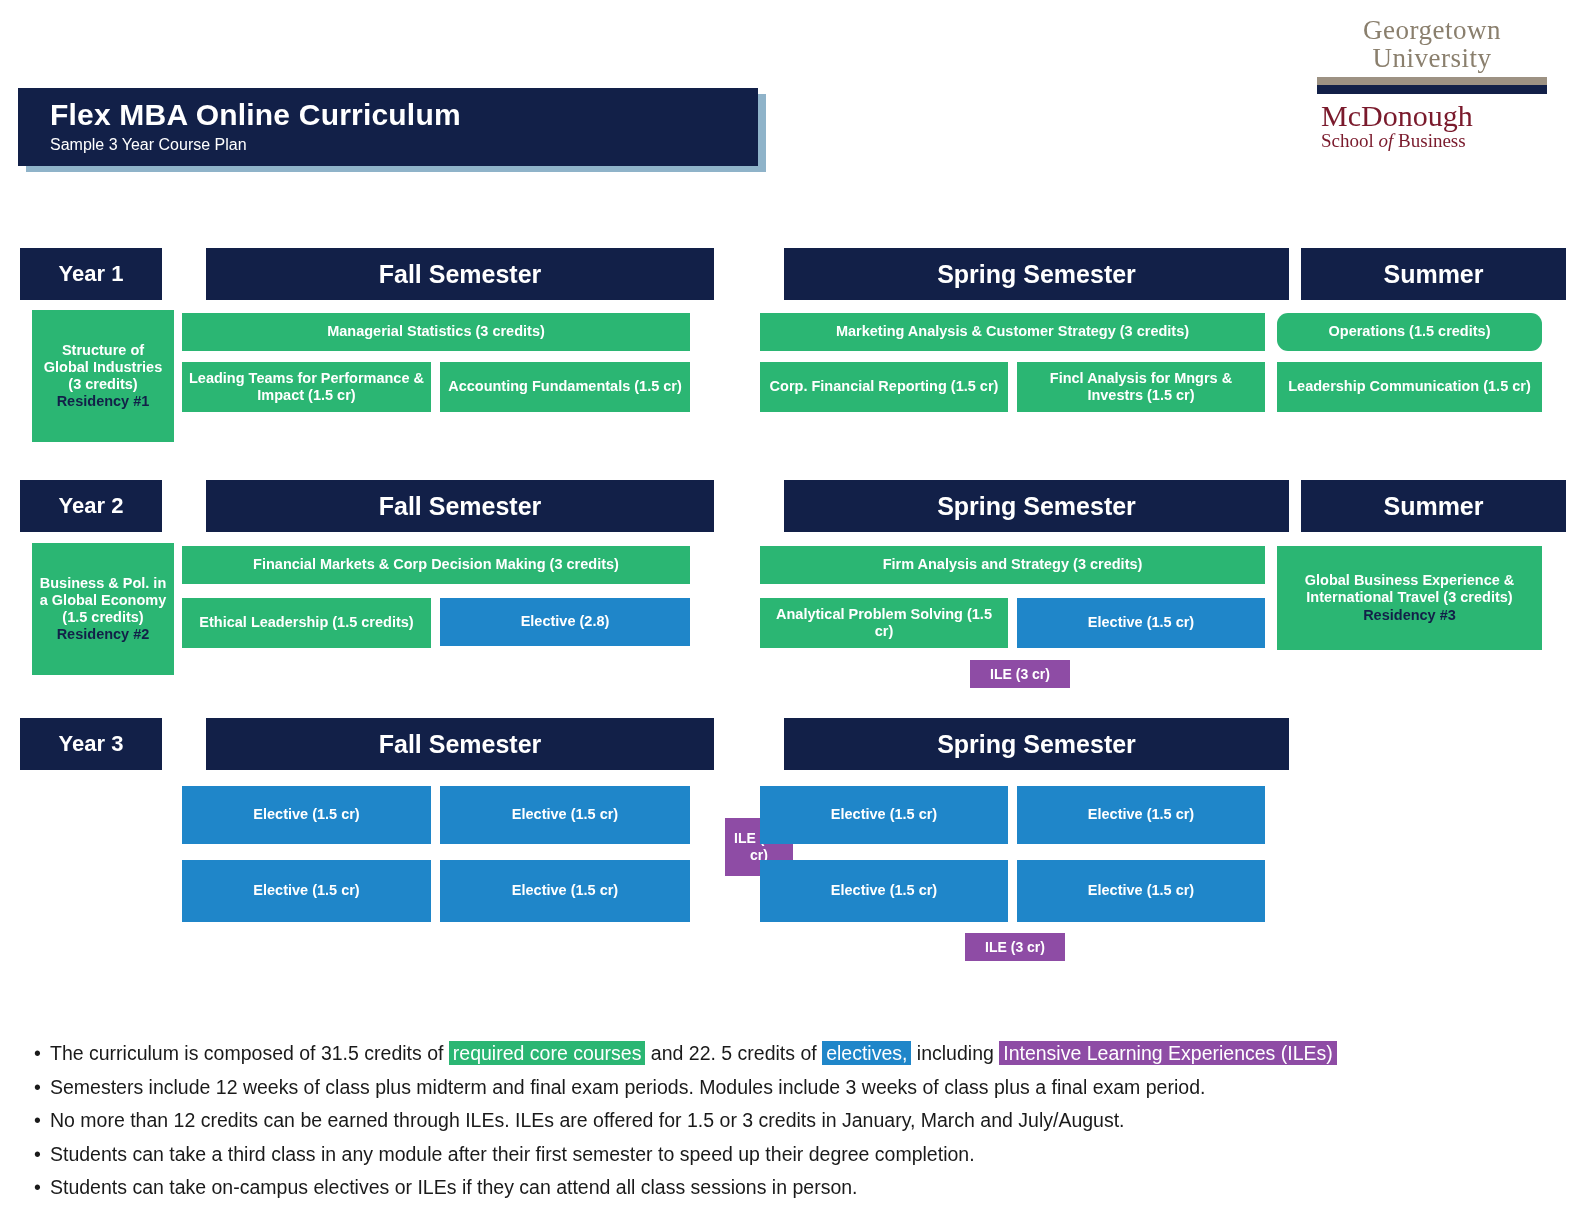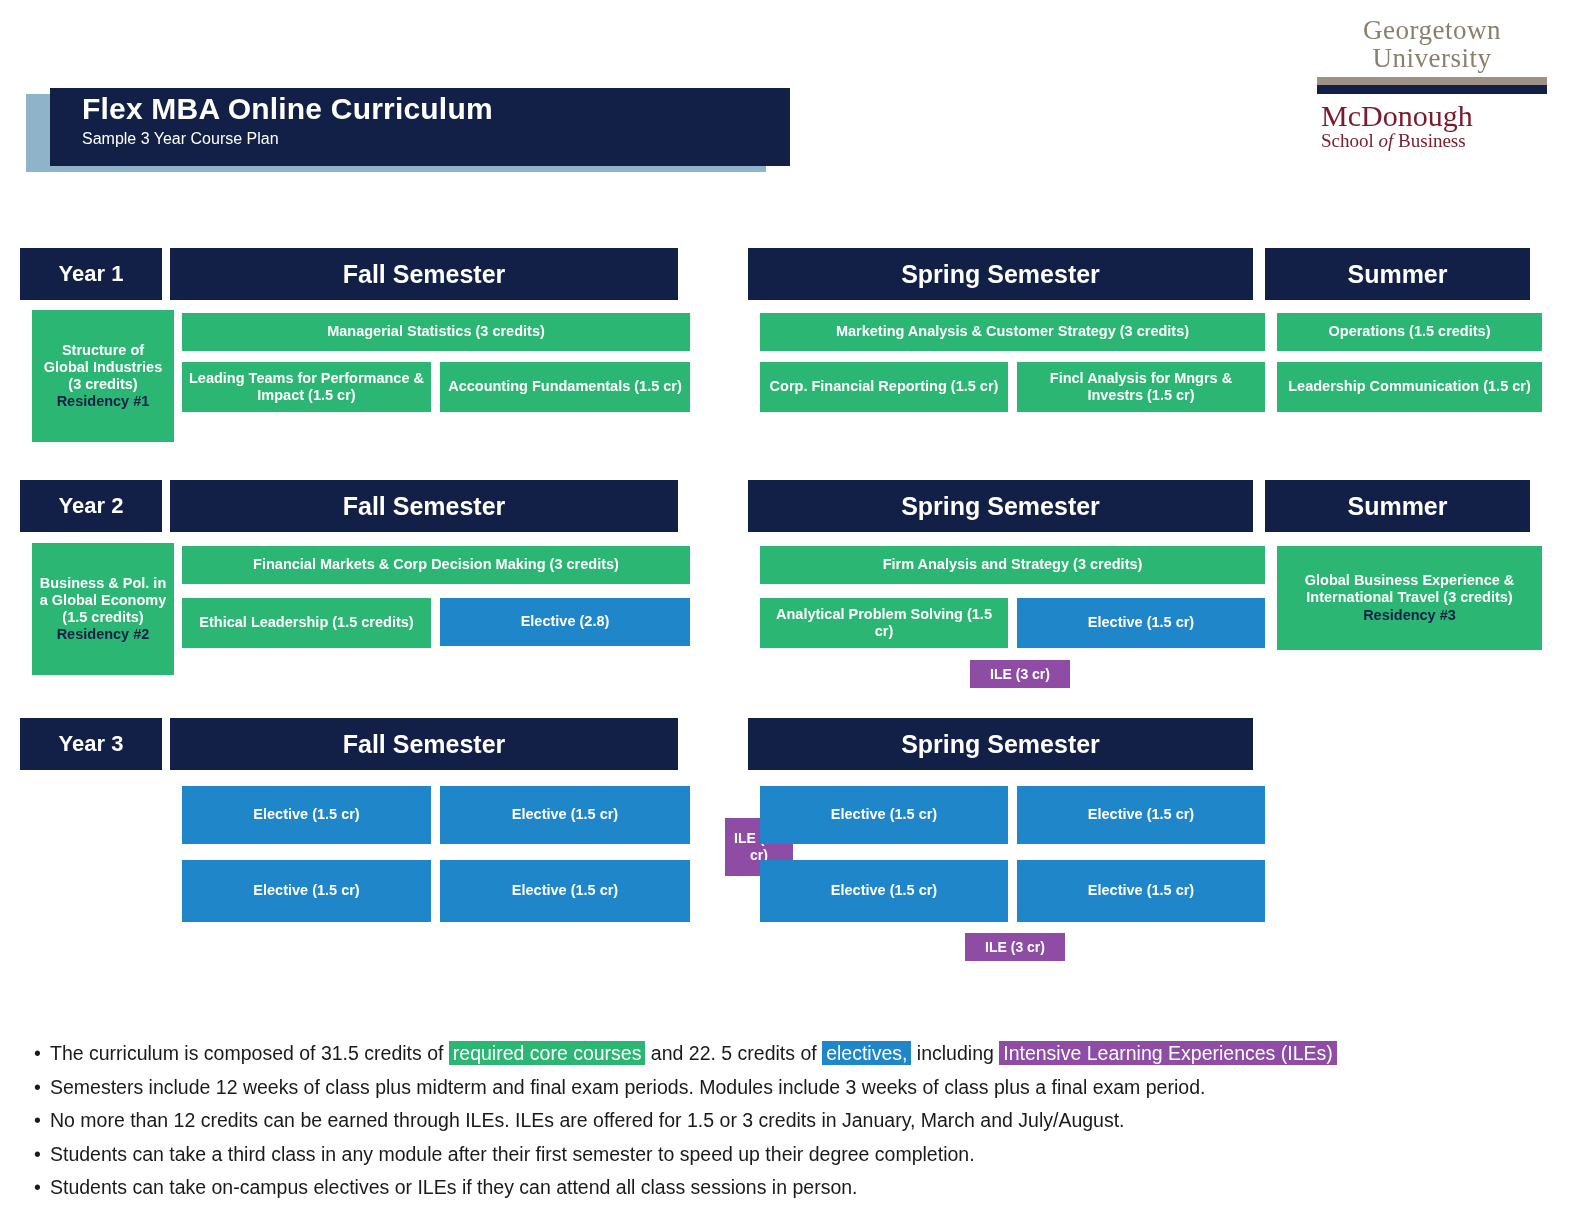--- a/index.html
+++ b/index.html
@@ -17,22 +17,21 @@
     position:absolute; left:18px; top:88px; width:740px; height:78px;
   }
   .title-shadow {
     position:absolute; left:8px; top:6px; width:740px; height:78px;
     background:#8fb3c9;
   }
   .title-main {
     position:absolute; left:0; top:0; width:740px; height:78px;
     background:#122048;
     color:#ffffff;
-    padding:4px 0 0 32px;
-    margin-left:32px;
+    padding:10px 0 0 32px;
   }
   .title-main h1 {
     margin:0; font-size:30px; font-weight:bold; letter-spacing:.2px;
   }
   .title-main .sub {
     margin-top:4px; font-size:16px; font-weight:400;
   }
   
   .logo {
     position:absolute; right:38px; top:16px; width:230px; text-align:center;
@@ -55,21 +54,21 @@
   }
   .logo .m2 i { font-style:italic; }
 
   
   .hdr {
     position:absolute; background:#122048; color:#fff;
     display:flex; align-items:center; justify-content:center;
     font-weight:bold; text-align:center;
   }
   .hdr.year { font-size:22px; }
-  .hdr.sem  { font-size:25px; }
+  .hdr.sem  { font-size:25px;margin-left:36px; }
 
   .box {
     position:absolute; color:#ffffff; font-weight:bold;
     display:flex; align-items:center; justify-content:center;
     text-align:center; font-size:14.5px; line-height:1.18;
     padding:2px 6px;
     margin-left:12px;
   }
   .green { background:#2bb673; }
   .blue  { background:#1f86c9; }
@@ -123,21 +122,21 @@
 </div>
 
 <div class="box green" style="left:170px; top:313px; width:508px; height:38px;">Managerial Statistics (3 credits)</div>
 <div class="box green" style="left:170px; top:362px; width:249px; height:50px;">Leading Teams for Performance &amp; Impact (1.5 cr)</div>
 <div class="box green" style="left:428px; top:362px; width:250px; height:50px;">Accounting Fundamentals (1.5 cr)</div>
 
 <div class="box green" style="left:748px; top:313px; width:505px; height:38px;">Marketing Analysis &amp; Customer Strategy (3 credits)</div>
 <div class="box green" style="left:748px; top:362px; width:248px; height:50px;">Corp. Financial Reporting (1.5 cr)</div>
 <div class="box green" style="left:1005px; top:362px; width:248px; height:50px;">Fincl Analysis for Mngrs &amp; Investrs (1.5 cr)</div>
 
-<div class="box green" style="left:1265px; top:313px; width:265px; height:38px;">Operations (1.5 credits)</div>
+<div class="box green" style="left:1265px; top:313px; width:265px; height:38px;border-radius:11px;">Operations (1.5 credits)</div>
 <div class="box green" style="left:1265px; top:362px; width:265px; height:50px;">Leadership Communication (1.5 cr)</div>
 
 <div class="hdr year" style="left:20px; top:480px; width:142px; height:52px;">Year 2</div>
 <div class="hdr sem" style="left:170px; top:480px; width:508px; height:52px;">Fall Semester</div>
 <div class="hdr sem" style="left:748px; top:480px; width:505px; height:52px;">Spring Semester</div>
 <div class="hdr sem" style="left:1265px; top:480px; width:265px; height:52px;">Summer</div>
 
 <div class="box green" style="left:20px; top:543px; width:142px; height:132px; flex-direction:column;">
   <span>Business &amp; Pol. in a Global Economy (1.5 credits)</span>
   <span class="res">Residency #2</span>

